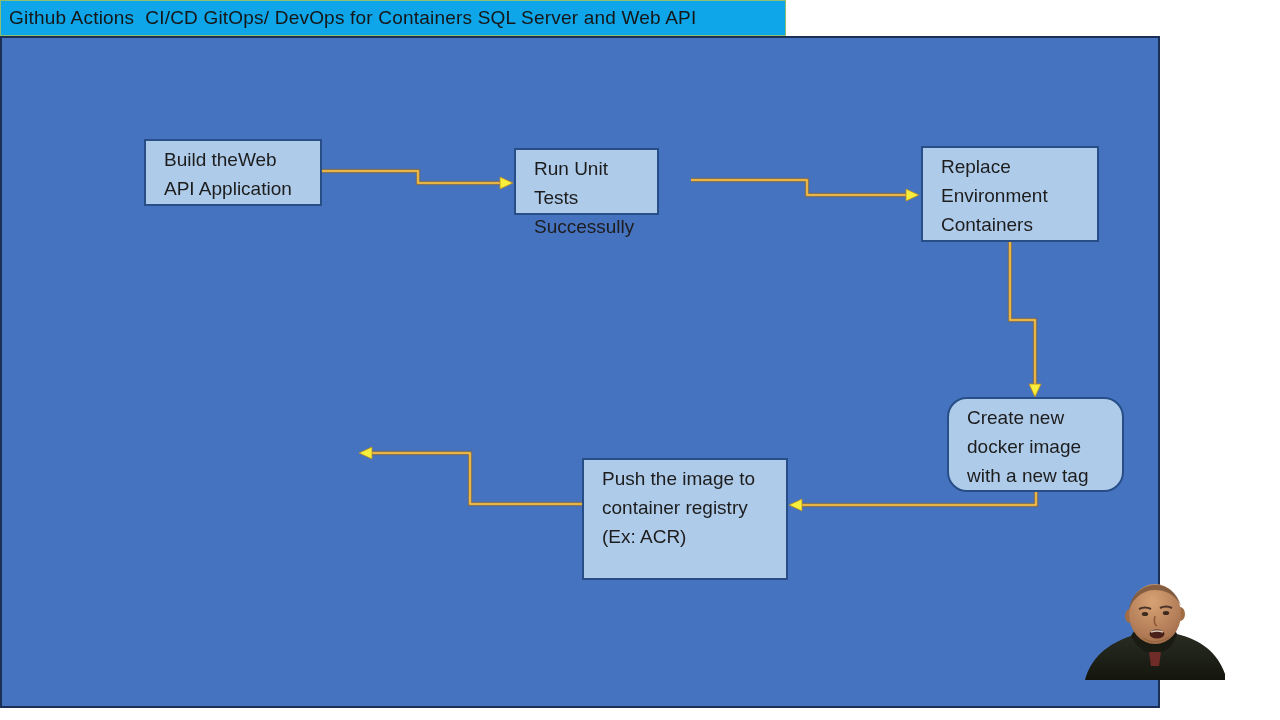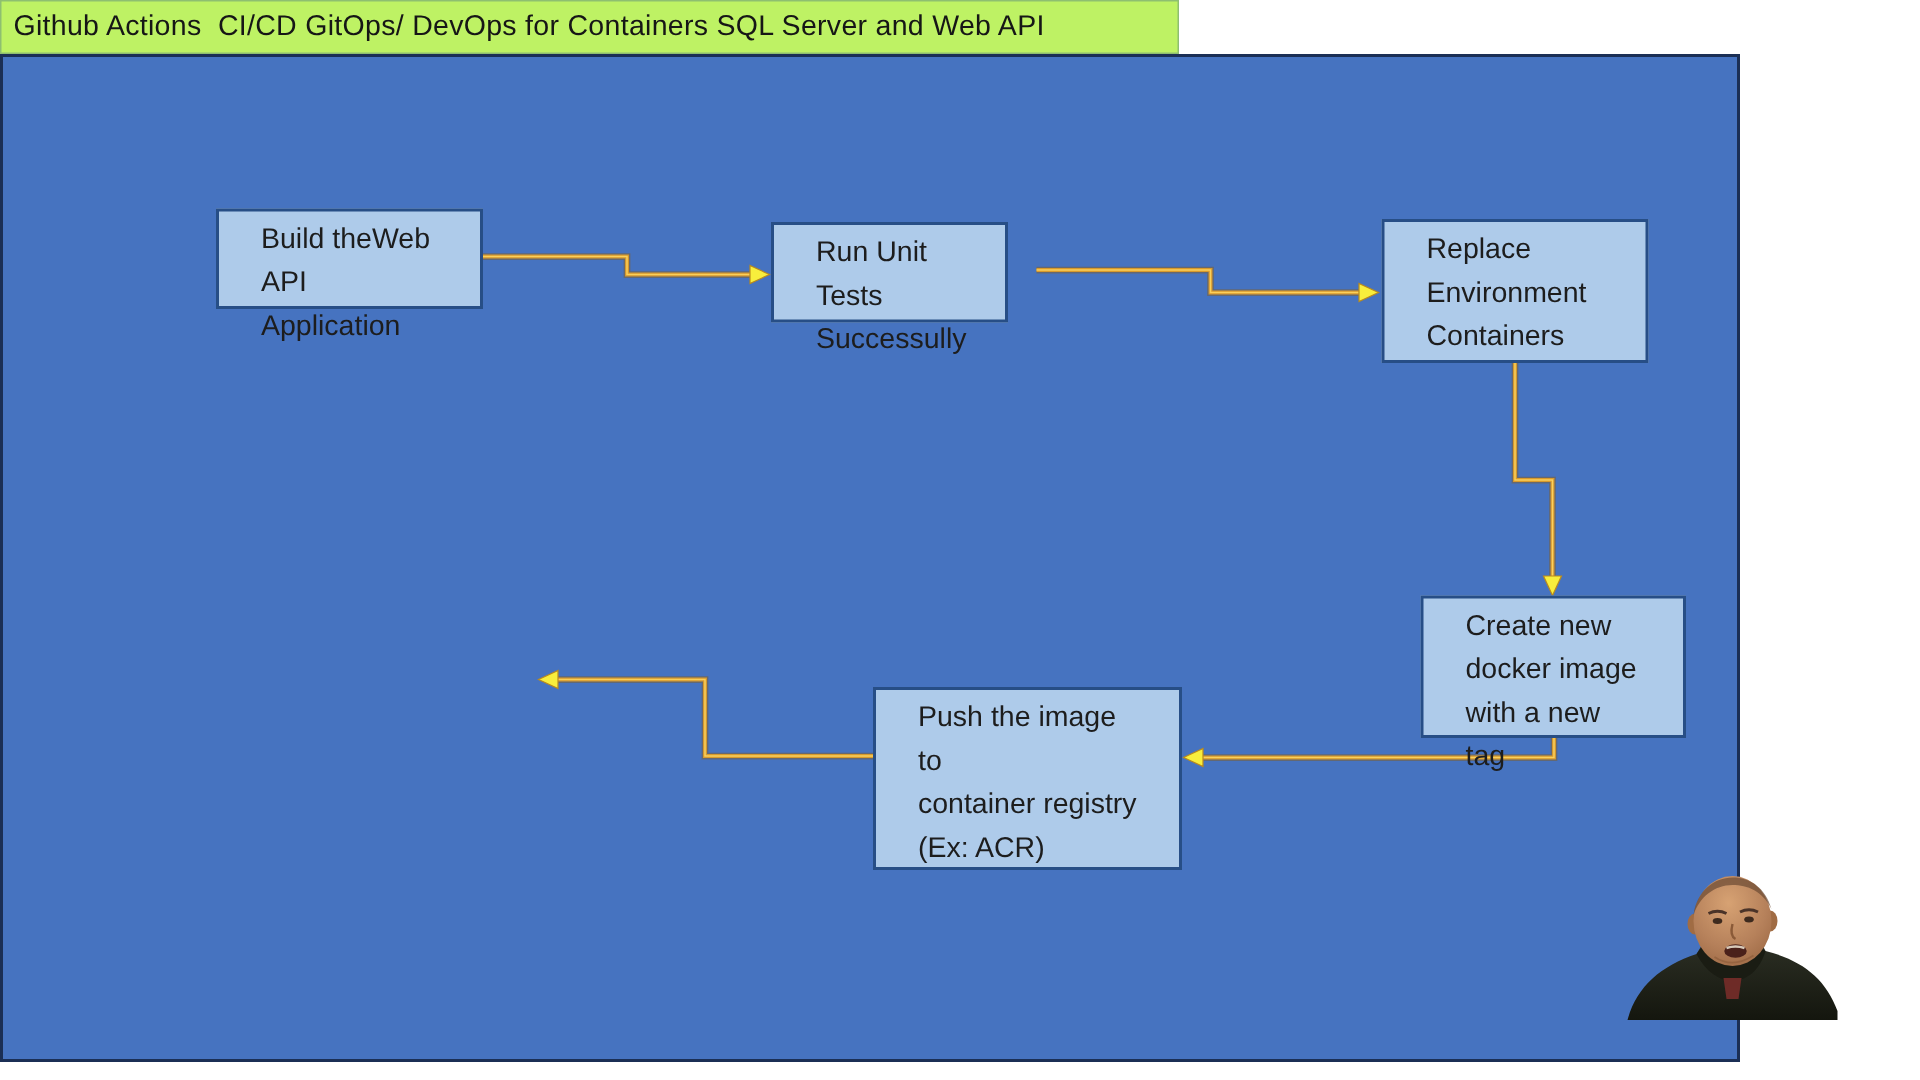--- a/index.html
+++ b/index.html
@@ -8,21 +8,21 @@
     width: 1280px;
     height: 720px;
     background: #ffffff;
     overflow: hidden;
     font-family: "Liberation Sans", "DejaVu Sans", sans-serif;
   }
   .title-bar {
     position: absolute;
     left: 0; top: 0;
     width: 786px; height: 36px;
-    background: #bef264;
+    background: #0ea5e9;
     border: 1px solid #8ebf70;
     box-sizing: border-box;
     display: flex;
     align-items: center;
   }
   .title-bar span {
     padding-left: 8px;
     font-size: 19px;
     color: #161616;
     white-space: pre;
@@ -46,21 +46,21 @@
   .c-core  { fill: none; stroke: #ffd966; stroke-width: 1;   opacity: 0.85; }
   .c-head  { fill: #f8ee3c; stroke: #b98a1e; stroke-width: 0.8; }
   .node {
     position: absolute;
     background: #aecbea;
     border: 2px solid #274e86;
     box-sizing: border-box;
     color: #1d1d1d;
     font-size: 19px;
     line-height: 29px;
-    padding: 4px 28px;
+    padding: 4px 18px;
     white-space: pre-line;
   }
   .webcam {
     position: absolute;
     left: 1081px; top: 582px;
     width: 148px; height: 100px;
     z-index: 5;
   }
 </style>
 </head>
@@ -108,28 +108,28 @@
         <path class="c-glow" d="M580 466 H468 V415 H370"></path>
         <path class="c-main" d="M580 466 H468 V415 H370"></path>
         <path class="c-core" d="M580 466 H468 V415 H370"></path>
         <polygon class="c-head" points="370,409 370,421 357,415"></polygon>
       </g>
     </svg>
 
     <div class="node" style="left:142px; top:101px; width:178px; height:67px;">Build theWeb
 API Application</div>
 
-    <div class="node" style="left:512px; top:110px; width:158px; height:67px;">Run Unit Tests
+    <div class="node" style="left:512px; top:110px; width:145px; height:67px;">Run Unit Tests
 Successully</div>
 
     <div class="node" style="left:919px; top:108px; width:178px; height:96px;">Replace
 Environment
 Containers</div>
 
-    <div class="node" style="left:945px; top:359px; width:177px; height:95px;">Create new
+    <div class="node" style="left:945px; top:359px; width:177px; height:95px;border-radius:20px;">Create new
 docker image
 with a new tag</div>
 
     <div class="node" style="left:580px; top:420px; width:206px; height:122px;">Push the image to
 container registry
 (Ex: ACR)</div>
   </div>
 
   <div class="webcam">
     <svg width="148" height="100" viewBox="0 0 148 100" xmlns="http://www.w3.org/2000/svg">

